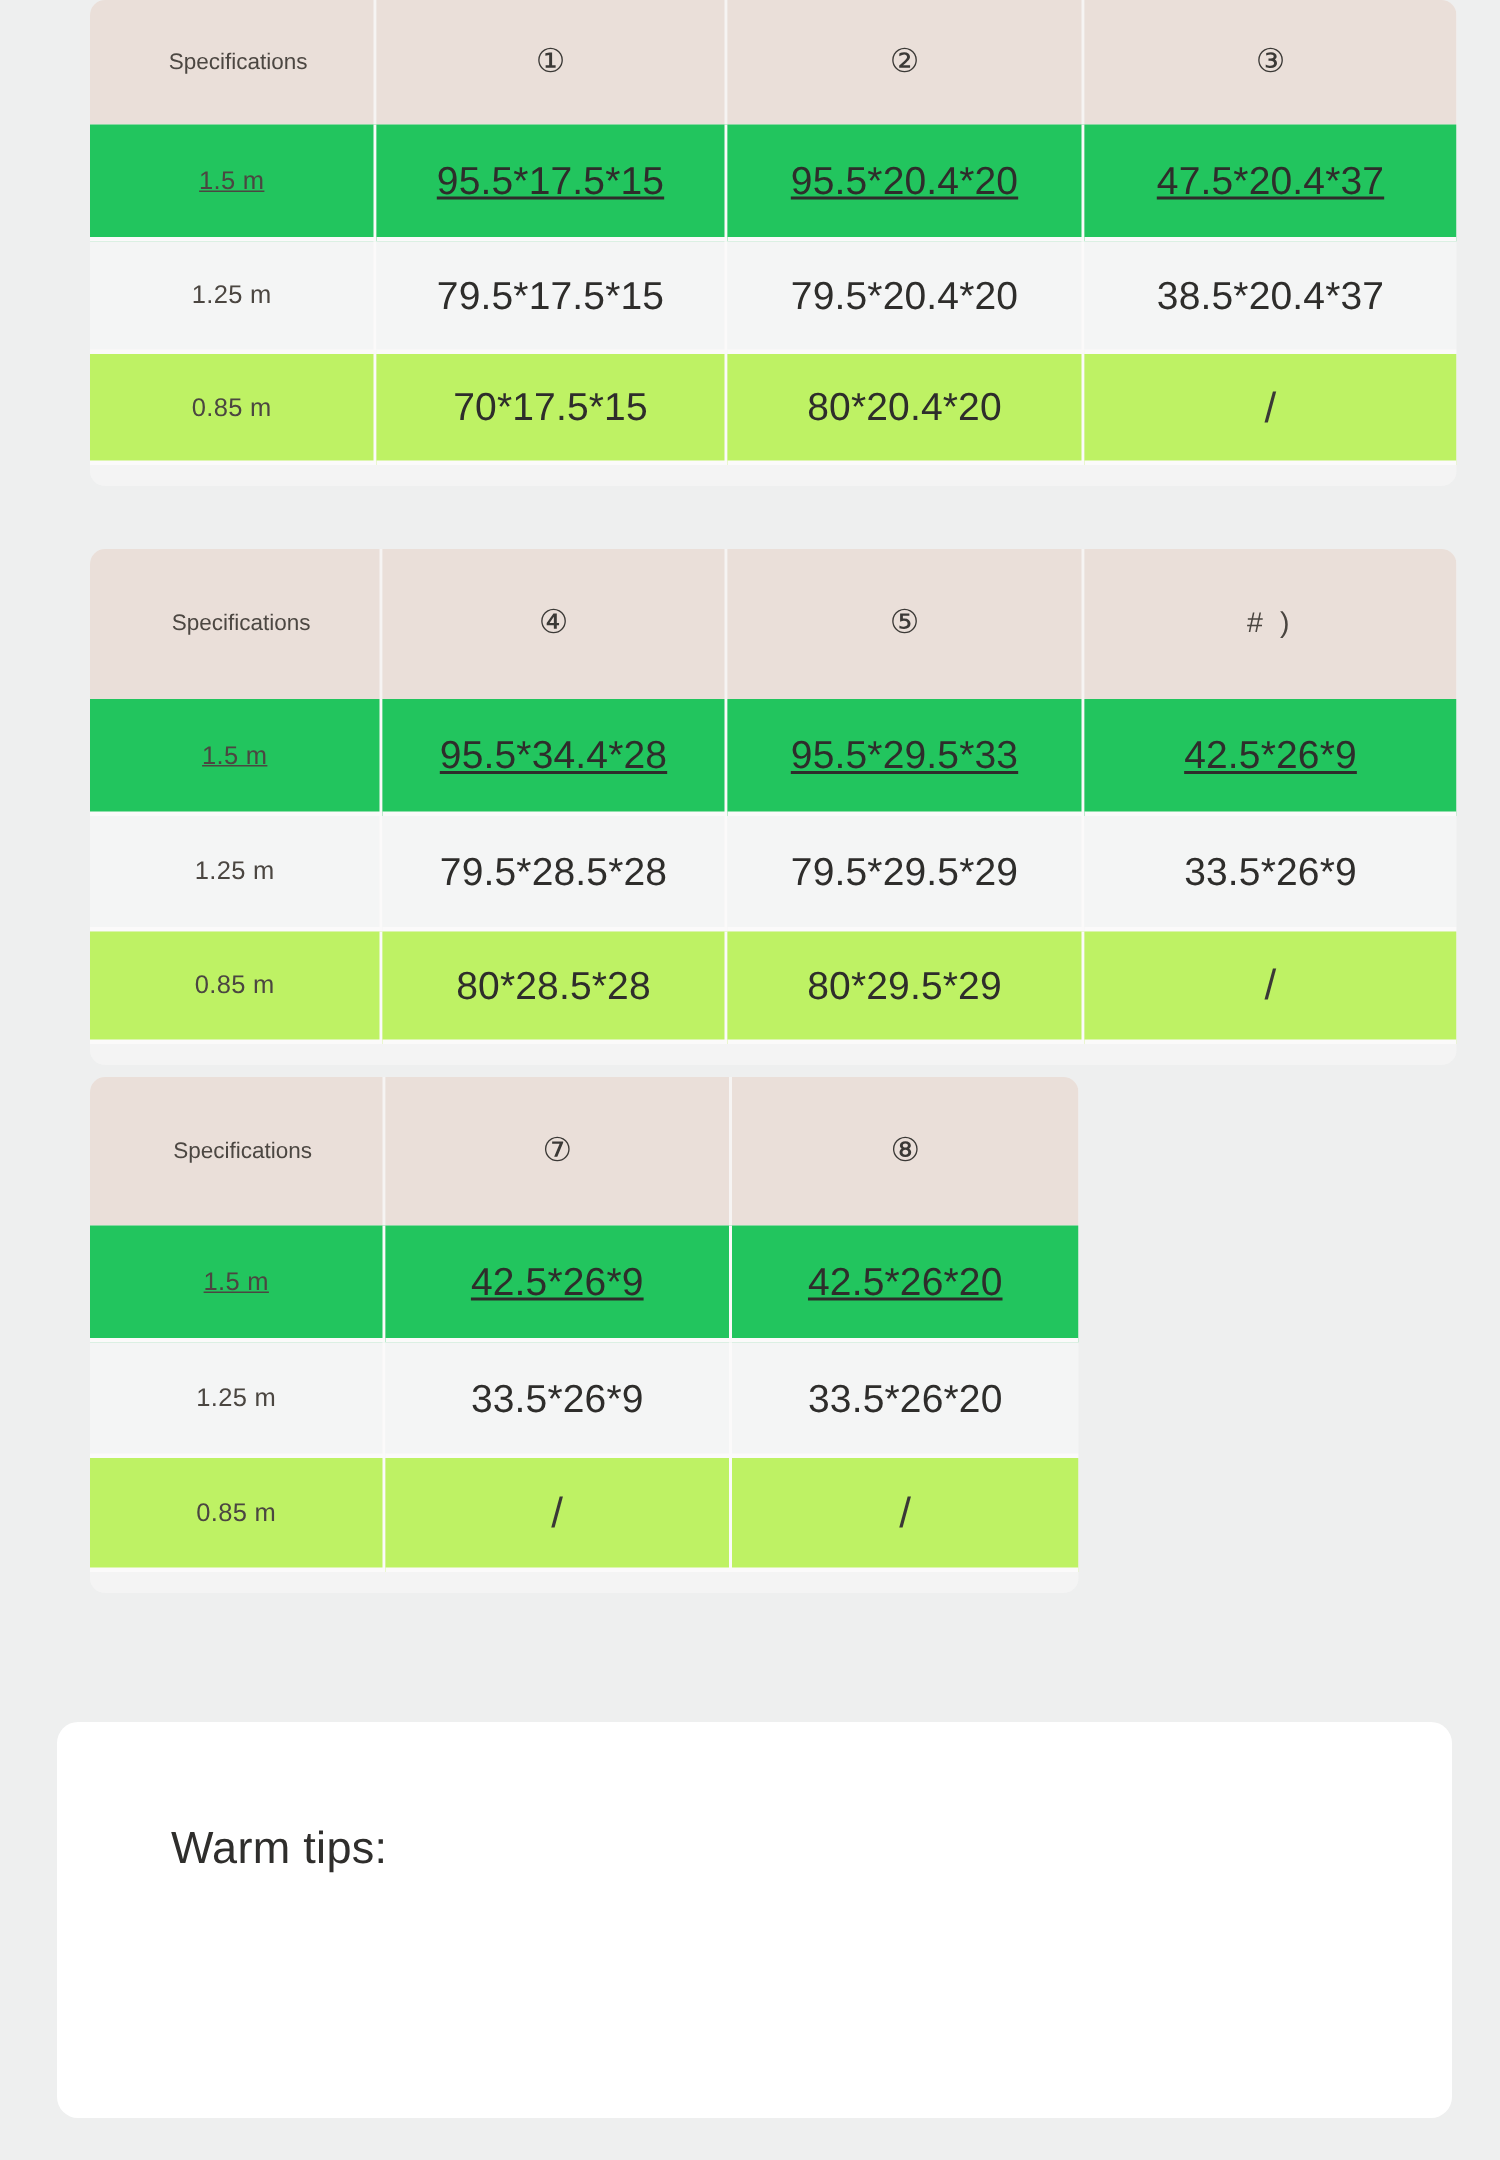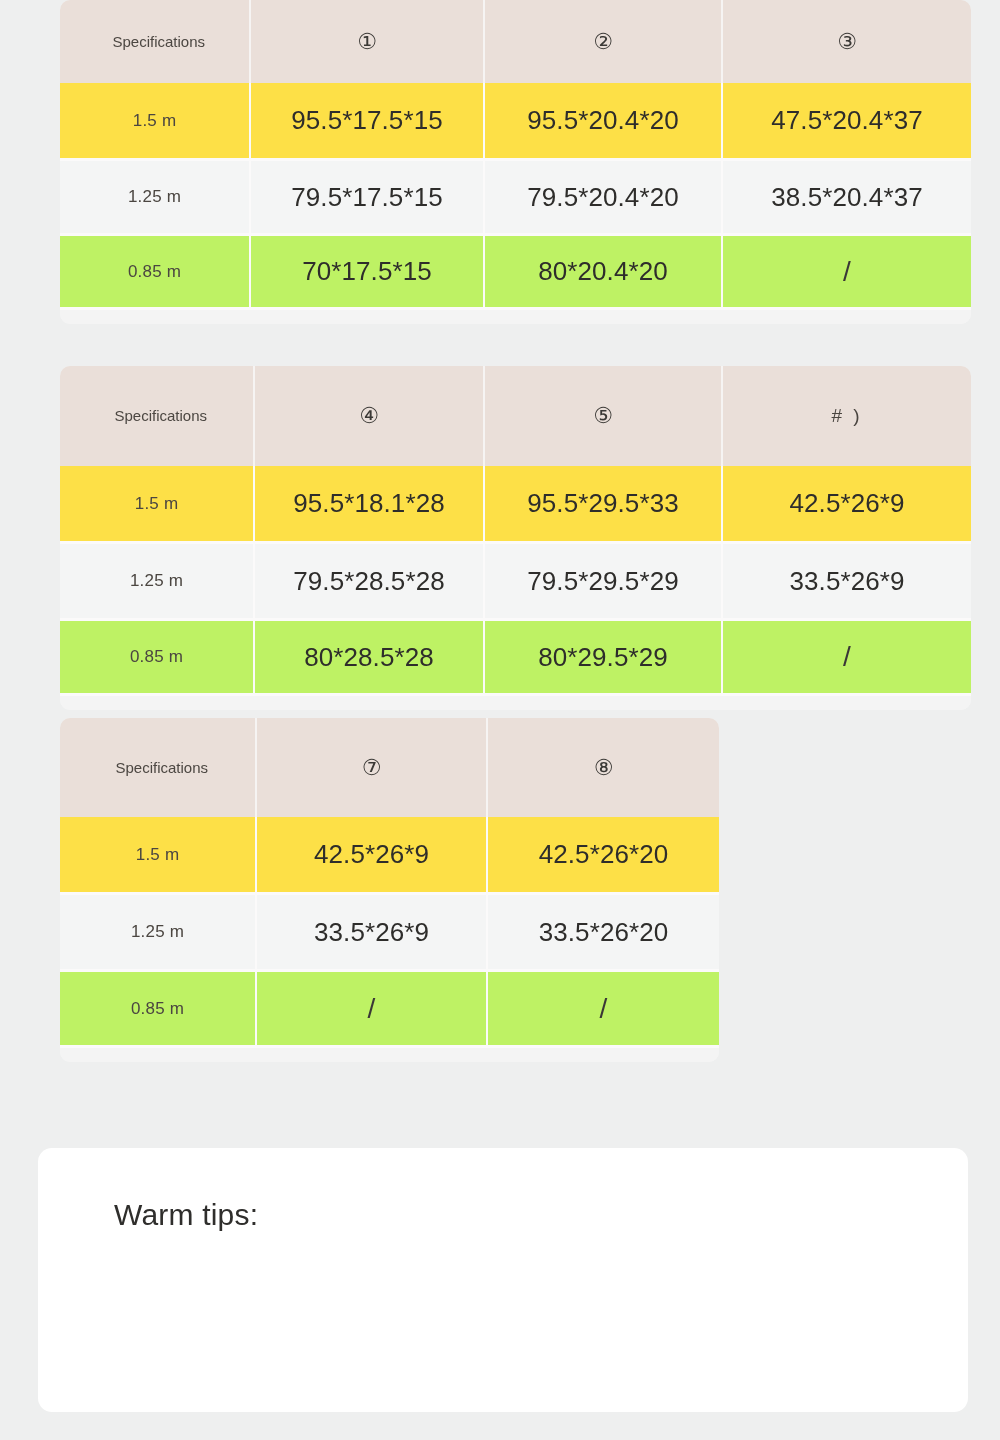--- a/index.html
+++ b/index.html
@@ -72,21 +72,21 @@
 
   .spec-table td.body-cell {
     text-align: center;
     vertical-align: middle;
     padding: 0;
     border-right: 2px solid #fbfafa;
     border-bottom: 3px solid #fbfafa;
   }
   .spec-table td.body-cell:last-child { border-right: none; }
 
-  .spec-table tr.row-a td.body-cell { background: #fde047; }
+  .spec-table tr.row-a td.body-cell { background: #22c55e; text-decoration: underline; }
   .spec-table tr.row-b td.body-cell { background: #f4f5f5; }
   .spec-table tr.row-c td.body-cell { background: #bef264; }
 
   .spec-table td.rowhead {
     font-size: 17px;
     color: #4b4641;
     letter-spacing: 0.2px;
   }
   .spec-table td.value {
     font-size: 26px;
@@ -108,21 +108,21 @@
   
   .tips-card {
     position: absolute;
     left: 38px;
     top: 1148px;
     width: 930px;
     height: 264px;
     background: #ffffff;
     border-radius: 14px;
     box-sizing: border-box;
-    padding: 50px 76px 0 76px;
+    padding: 68px 76px 0 76px;
   }
   .tips-title {
     font-size: 30px;
     color: #2f2e2c;
     font-weight: 400;
     margin: 0 0 26px 0;
     letter-spacing: 0.2px;
   }
   .tips-body {
     font-size: 21px;
@@ -205,21 +205,21 @@
           <span class="circled">⑤</span>
         </th>
         <th class="hdr-cell">
           <span class="circled broken"># )</span>
         </th>
       </tr>
     </thead>
     <tbody>
       <tr class="row-a">
         <td class="body-cell rowhead" style="height:75px;">1.5 m</td>
-        <td class="body-cell value">95.5*18.1*28</td>
+        <td class="body-cell value">95.5*34.4*28</td>
         <td class="body-cell value">95.5*29.5*33</td>
         <td class="body-cell value">42.5*26*9</td>
       </tr>
       <tr class="row-b">
         <td class="body-cell rowhead" style="height:74px;">1.25 m</td>
         <td class="body-cell value">79.5*28.5*28</td>
         <td class="body-cell value">79.5*29.5*29</td>
         <td class="body-cell value">33.5*26*9</td>
       </tr>
       <tr class="row-c">

